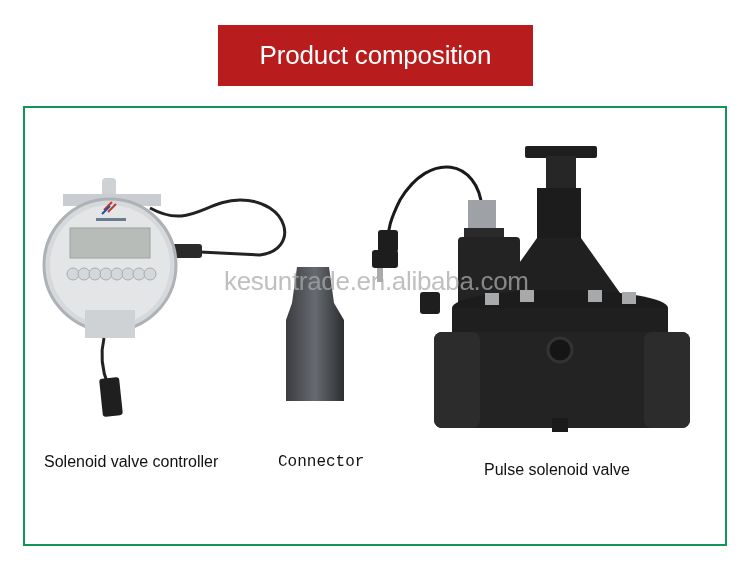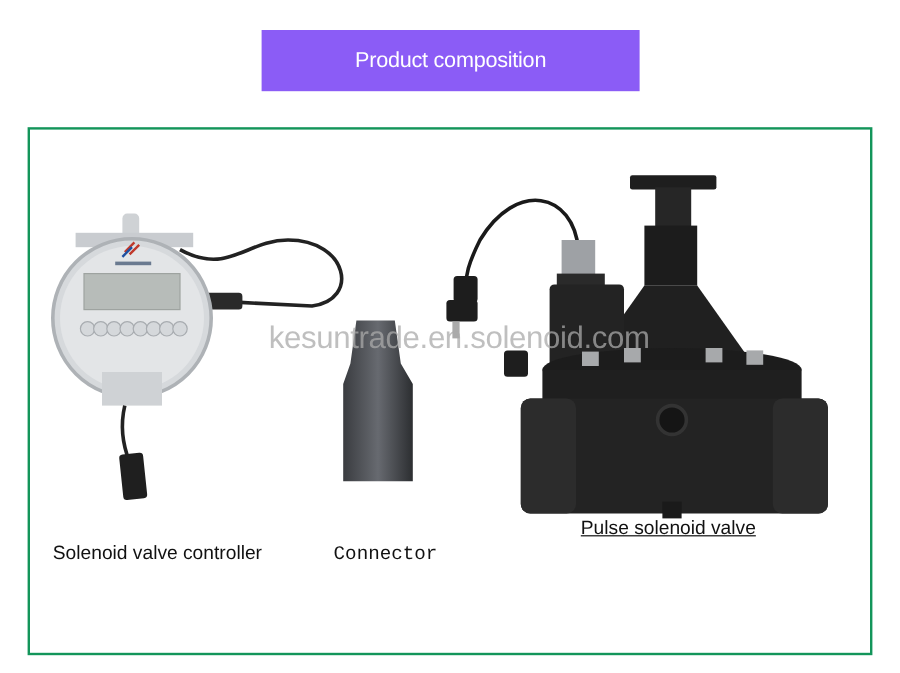--- a/index.html
+++ b/index.html
@@ -1,17 +1,17 @@
 <!DOCTYPE html>
 <html><head>
   <meta charset="utf-8">
   <style>
     html, body { margin:0; padding:0; background:#ffffff; }
     body { width:750px; height:561px; position:relative; overflow:hidden; font-family:"Liberation Sans", sans-serif; }
-    .title-banner { position:absolute; left:218px; top:25px; width:315px; height:51px; background:#8b5cf6; color:#ffffff; font-size:18px; display:flex; align-items:center; justify-content:center; letter-spacing:-0.2px; }
+    .title-banner { position:absolute; left:218px; top:25px; width:315px; height:61px; background:#b91c1c; color:#ffffff; font-size:26px; display:flex; align-items:center; justify-content:center; letter-spacing:-0.2px; }
     .frame { position:absolute; left:23px; top:106px; width:700px; height:436px; border:2px solid #13955a; box-sizing:content-box; }
     .caption { position:absolute; font-size:16px; color:#111; white-space:nowrap; }
     .watermark { position:absolute; left:224px; top:266px; font-size:26px; color:rgba(170,170,170,0.75); white-space:nowrap; letter-spacing:-0.3px; }
     svg { position:absolute; overflow:visible; }
   </style>
 </head>
 <body>
 
 <div class="title-banner">
   <span>Product composition</span>
@@ -91,17 +91,17 @@
       <rect x="262" y="152" width="14" height="12"></rect>
   </g>
 
   <rect x="74" y="192" width="256" height="96" rx="8" fill="#232323"></rect>
   <rect x="74" y="192" width="46" height="96" rx="8" fill="#2c2c2c"></rect>
   <rect x="284" y="192" width="46" height="96" rx="8" fill="#2c2c2c"></rect>
   <circle cx="200" cy="210" r="12" fill="#151515" stroke="#333" stroke-width="3"></circle>
   <rect x="192" y="278" width="16" height="14" fill="#1a1a1a"></rect>
 </svg>
 
-<div class="watermark">kesuntrade.en.solenoid.com</div>
+<div class="watermark">kesuntrade.en.alibaba.com</div>
 
 <div class="caption" style="left:44px;top:453px;">Solenoid valve controller</div>
 <div class="caption" style="left:278px;top:453px;font-family:Liberation Mono, monospace;">Connector</div>
-<div class="caption" style="left:484px;top:432px;text-decoration:underline;">Pulse solenoid valve</div>
+<div class="caption" style="left:484px;top:461px;">Pulse solenoid valve</div>
 
 </body></html>

